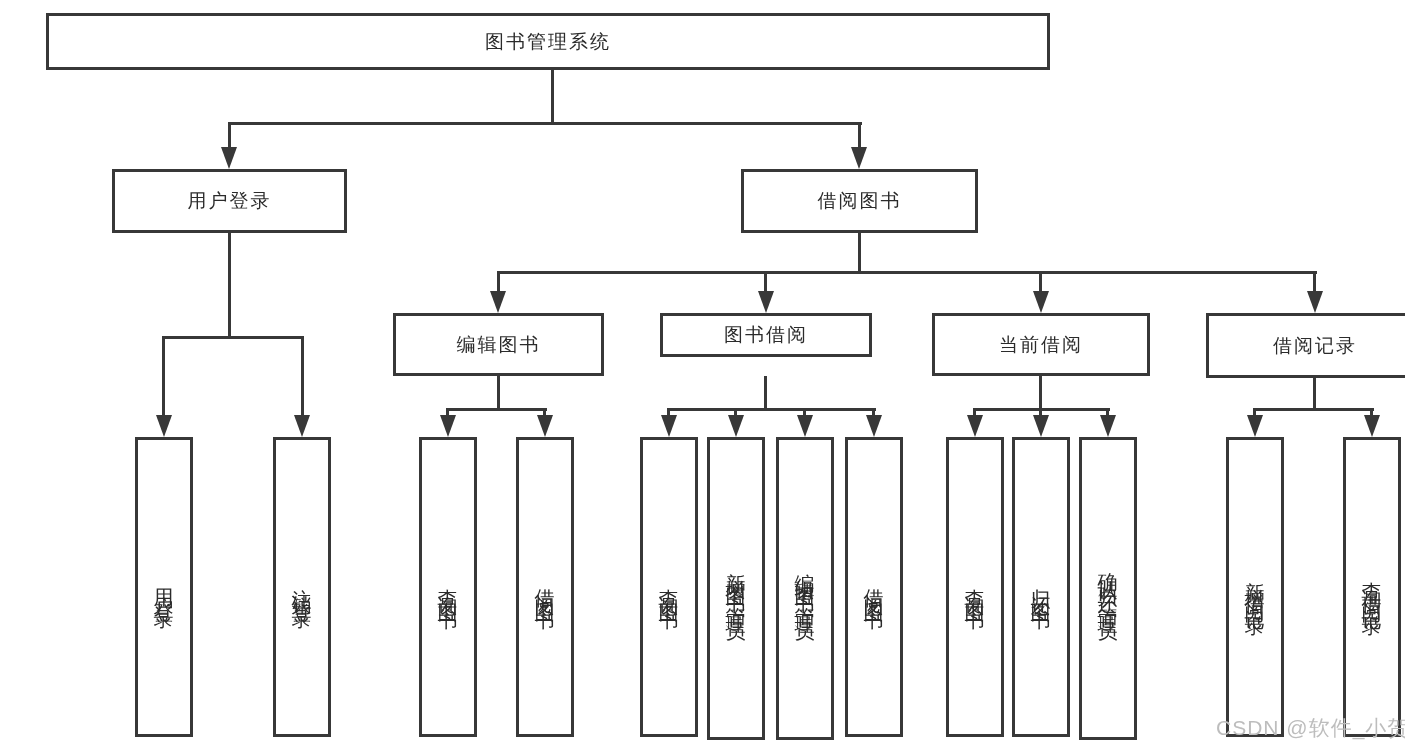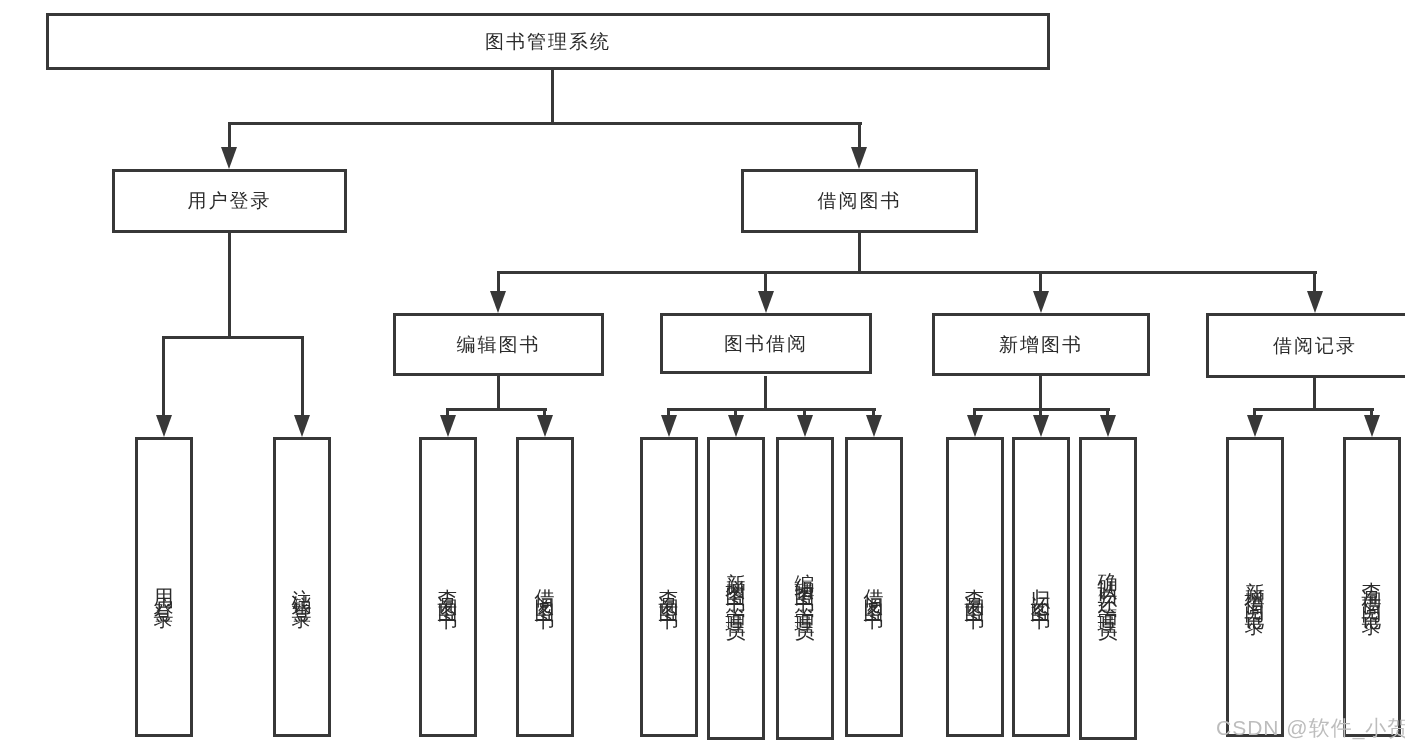--- a/index.html
+++ b/index.html
@@ -87,22 +87,22 @@
     <div class="arr" style="left:460px;top:291px;"></div>
     <div class="ln" style="left:734px;top:271px;width:3px;height:20px;"></div>
     <div class="arr" style="left:728px;top:291px;"></div>
     <div class="ln" style="left:1009px;top:271px;width:3px;height:20px;"></div>
     <div class="arr" style="left:1003px;top:291px;"></div>
     <div class="ln" style="left:1283px;top:271px;width:3px;height:20px;"></div>
     <div class="arr" style="left:1277px;top:291px;"></div>
   </div>
 
   <div class="box" style="left:363px;top:313px;width:211px;height:63px;">编辑图书</div>
-  <div class="box" style="left:630px;top:313px;width:212px;height:61px;">图书借阅</div>
-  <div class="box" style="left:902px;top:313px;width:218px;height:63px;">新增图书</div>
+  <div class="box" style="left:630px;top:313px;width:212px;height:44px;">图书借阅</div>
+  <div class="box" style="left:902px;top:313px;width:218px;height:63px;">当前借阅</div>
   <div class="box" style="left:1176px;top:313px;width:218px;height:65px;">借阅记录</div>
 
   <div>
     <div class="ln" style="left:467px;top:376px;width:3px;height:32px;"></div>
     <div class="ln" style="left:416px;top:408px;width:101px;height:3px;"></div>
     <div class="ln" style="left:416px;top:408px;width:3px;height:7px;"></div>
     <div class="arr" style="left:410px;top:415px;"></div>
     <div class="ln" style="left:513px;top:408px;width:3px;height:7px;"></div>
     <div class="arr" style="left:507px;top:415px;"></div>
   </div>

